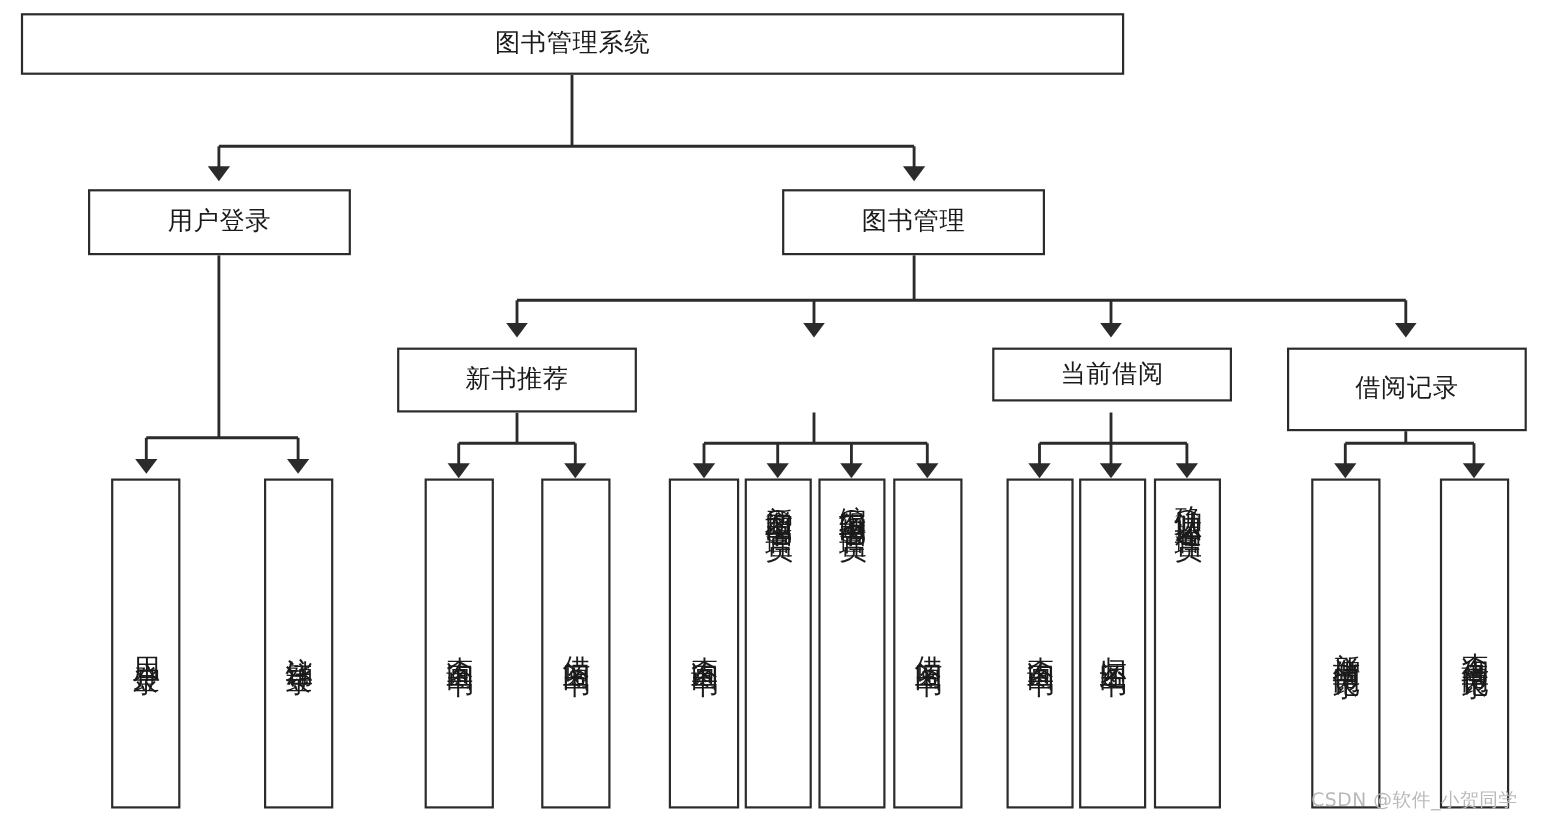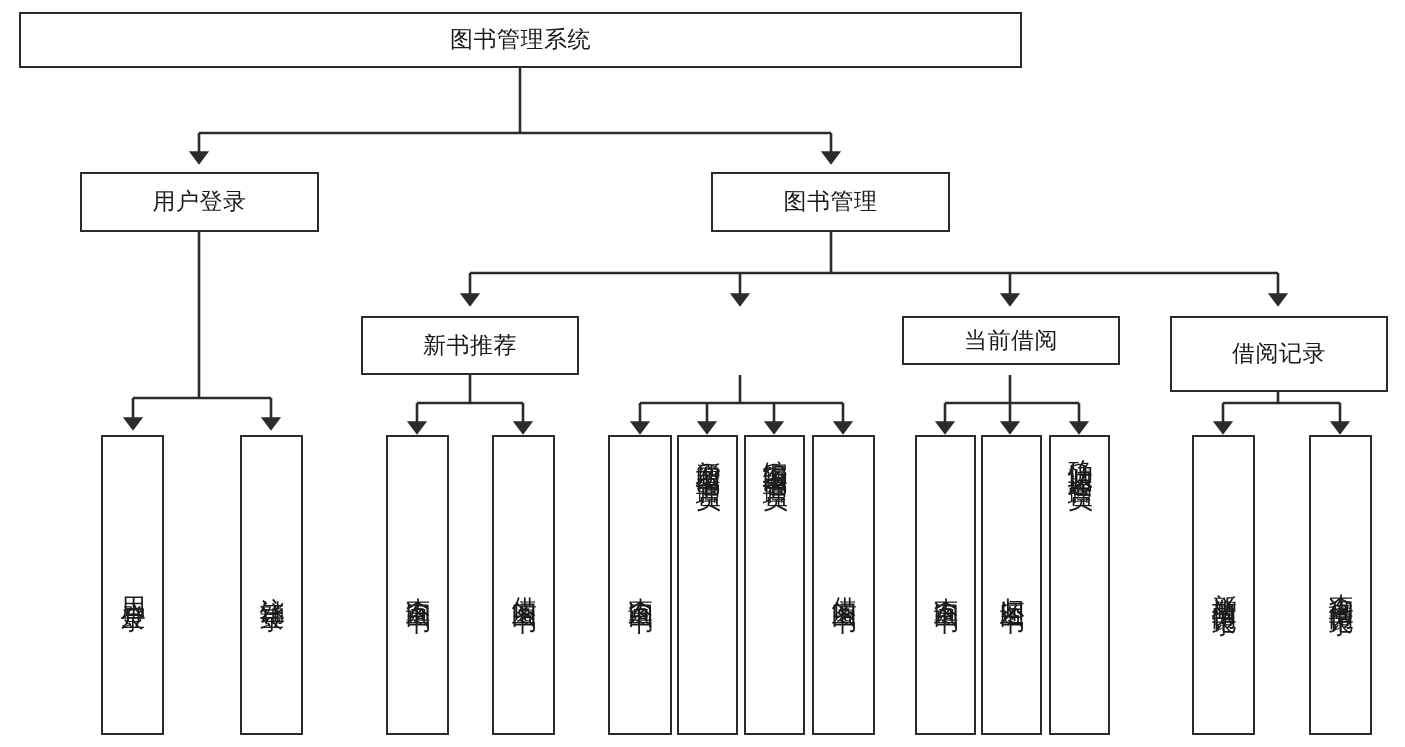--- a/index.html
+++ b/index.html
@@ -197,14 +197,15 @@
   </div>
 
   <div class="node vertical" style="left:1192px; top:435px; width:63px; height:300px;">
     <span class="node-label">新增借阅记录</span>
   </div>
 
   <div class="node vertical" style="left:1309px; top:435px; width:63px; height:300px;">
     <span class="node-label">查询借阅记录</span>
   </div>
 
+  <div class="watermark" style="left:1192px; top:716px;">CSDN @软件_小贺同学</div>
 
 </div>
 
 </body></html>

